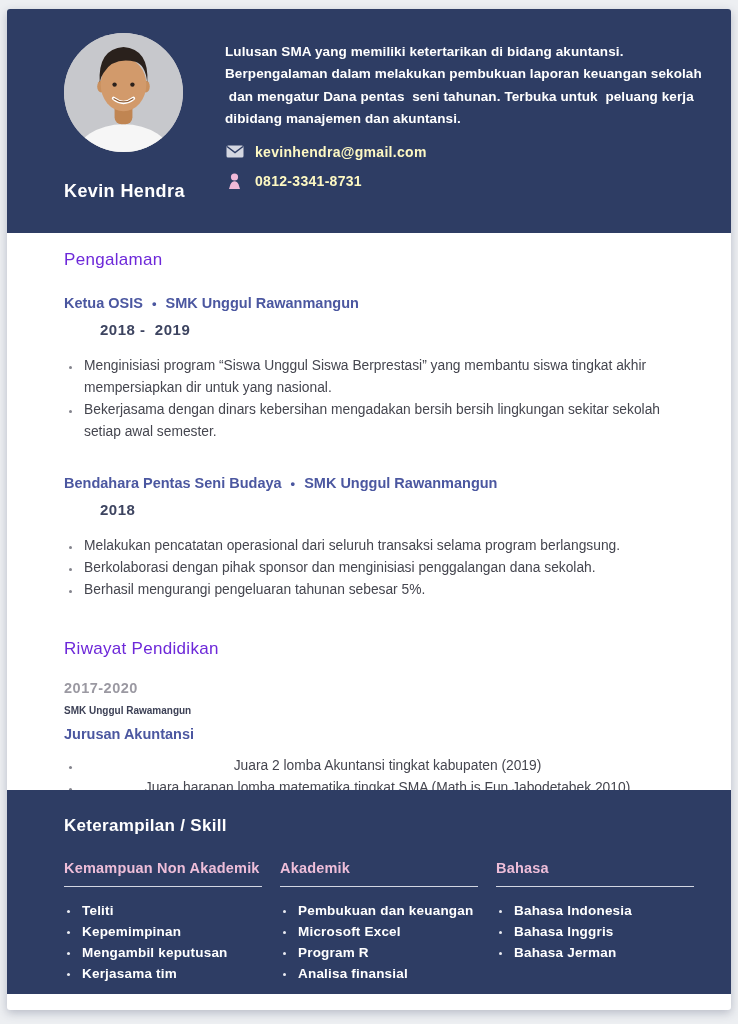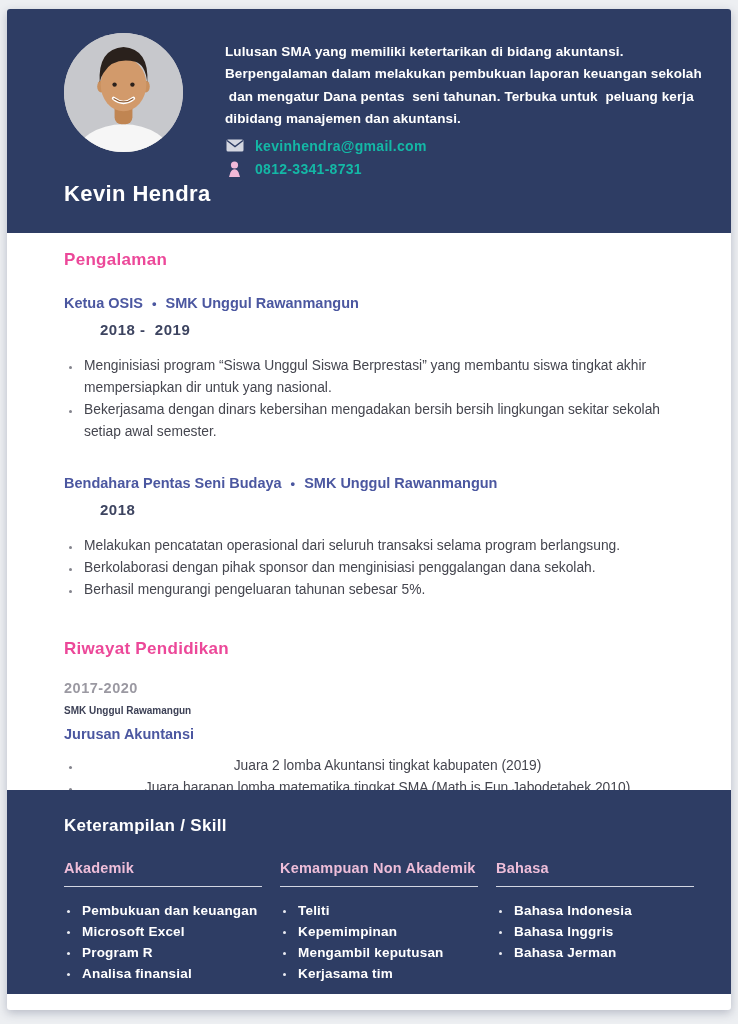--- a/index.html
+++ b/index.html
@@ -28,44 +28,44 @@
   }
   .header-left { width:120px; flex:none; }
   .photo {
     width:119px; height:119px; border-radius:50%;
     overflow:hidden; background:#c7c8cc;
   }
   .photo svg { display:block; }
   .name {
     margin-top:29px;
     color:#ffffff;
-    font-size:22px; font-weight:bold;
+    font-size:18px; font-weight:bold;
     letter-spacing:.4px;
     white-space:nowrap;
   }
   .header-right { margin-left:41px; padding-top:8px; flex:1; min-width:0; }
   .summary {
     color:#ffffff;
     font-size:13.5px; line-height:22.4px;
     font-weight:600; letter-spacing:.1px;
     white-space:pre;
   }
   .contact-row {
     display:flex; align-items:center;
-    margin-top:7px;
-    color:#14b8a6; font-size:14px; font-weight:600;
+    margin-top:13px;
+    color:#fef9c3; font-size:14px; font-weight:600;
     letter-spacing:.3px;
   }
   .contact-row .cicon { width:19px; margin-right:11px; display:flex; align-items:center; justify-content:center; }
 
   
   .resume-body { padding:17px 40px 0 57px; }
   .section-heading {
-    font-size:17px; font-weight:bold;
-    color:#ec4899; letter-spacing:.3px;
+    font-size:17px; font-weight:normal;
+    color:#6d28d9; letter-spacing:.3px;
   }
   .job-title-line { margin-top:25px; font-size:14.5px; font-weight:bold; color:#4b57a0; }
   .dot-sep { margin:0 9px; font-size:13px; }
   .job-period { margin-top:10px; font-size:15px; font-weight:600; color:#3d4460; letter-spacing:.5px; white-space:pre;margin-left:36px; }
   ul.bullets { margin-top:17px; padding-left:18px; list-style:disc; }
   ul.bullets li {
     font-size:13.8px; line-height:22px; color:#45464f;
     padding-left:2px;
   }
   ul.bullets li::marker { color:#83838c; font-size:11px; }
@@ -189,40 +189,40 @@
       <li>Juara harapan lomba matematika tingkat SMA (Math is Fun Jabodetabek 2010)</li>
     </ul>
 
   </div>
 
   <div class="skills">
     <div class="skills-heading">Keterampilan / Skill</div>
     <div class="skill-columns">
 
       <div class="skill-col">
+        <div class="skill-col-title">Kemampuan Non Akademik</div>
+        <ul class="skill-list">
+          <li>Teliti</li>
+          <li>Kepemimpinan</li>
+          <li>Mengambil keputusan</li>
+          <li>Kerjasama tim</li>
+        </ul>
+      </div>
+
+      <div class="skill-col">
         <div class="skill-col-title">Akademik</div>
         <ul class="skill-list">
           <li>Pembukuan dan keuangan</li>
           <li>Microsoft Excel</li>
           <li>Program R</li>
           <li>Analisa finansial</li>
         </ul>
       </div>
 
       <div class="skill-col">
-        <div class="skill-col-title">Kemampuan Non Akademik</div>
-        <ul class="skill-list">
-          <li>Teliti</li>
-          <li>Kepemimpinan</li>
-          <li>Mengambil keputusan</li>
-          <li>Kerjasama tim</li>
-        </ul>
-      </div>
-
-      <div class="skill-col">
         <div class="skill-col-title">Bahasa</div>
         <ul class="skill-list">
           <li>Bahasa Indonesia</li>
           <li>Bahasa Inggris</li>
           <li>Bahasa Jerman</li>
         </ul>
       </div>
 
     </div>
   </div>

